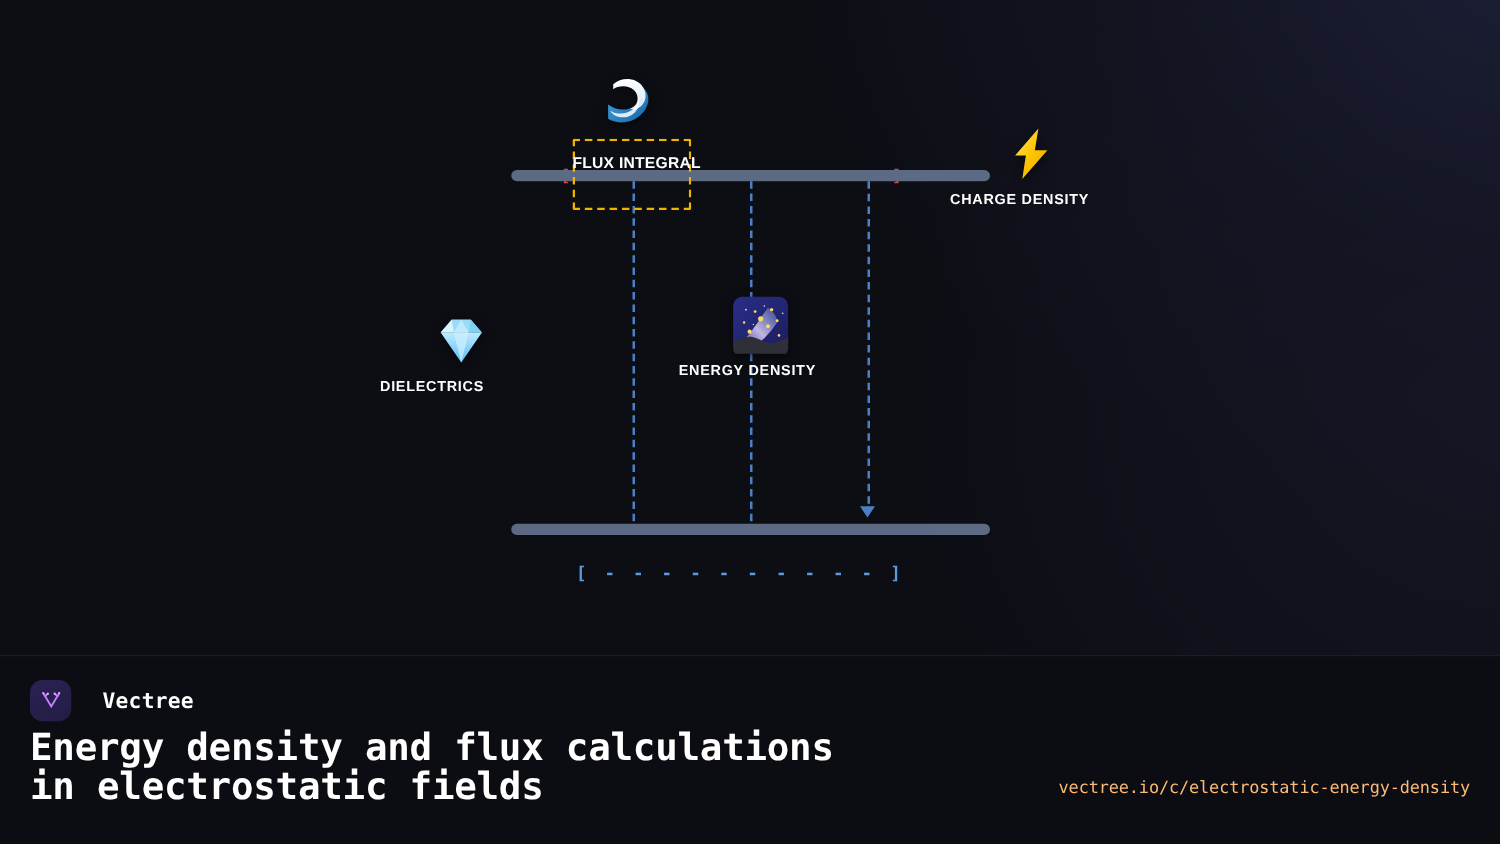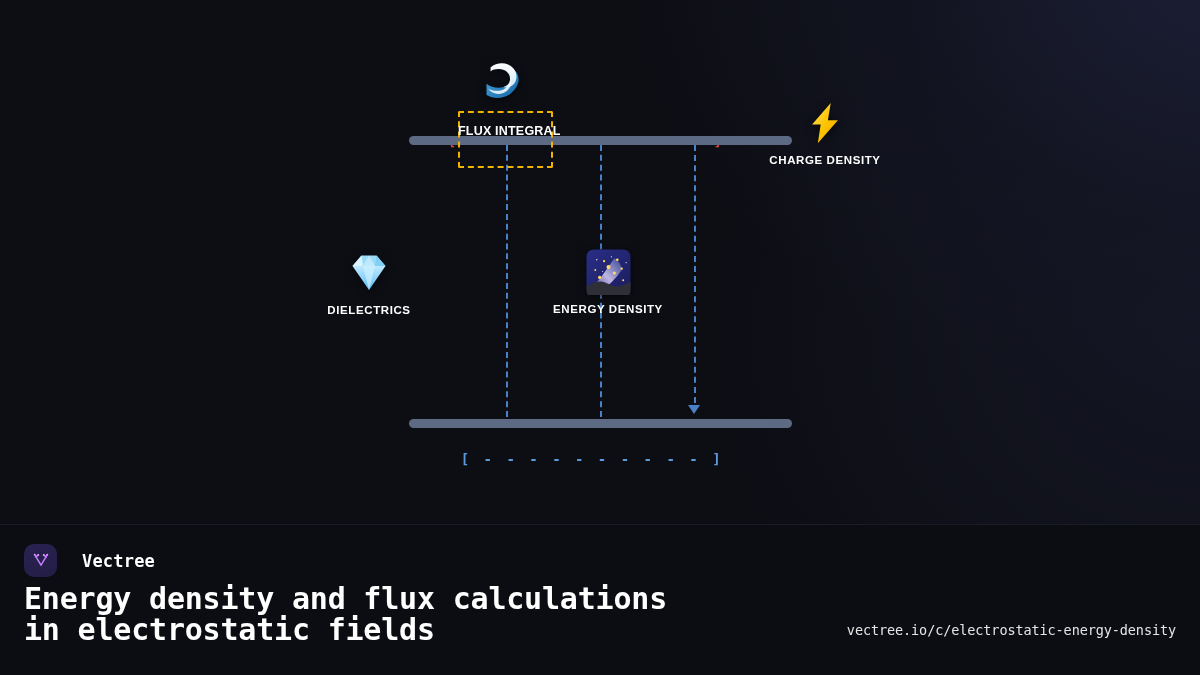--- a/index.html
+++ b/index.html
@@ -58,37 +58,37 @@
   }
 
   
   #selection-box{
     position:absolute; left:458px; top:111px; width:95px; height:57px;
     border:2px dashed #f0b400;
     border-radius:2px;
   }
 
   
-  .node{ position:absolute; text-align:center; }
+  .node{ position:absolute; text-align:left; }
   .node .glyph{
     font-size:44px; line-height:1;
     display:block;
     filter:drop-shadow(0 2px 4px rgba(0,0,0,.6));
   }
   .node .cap{
     display:block; margin-top:8px;
     font-size:11.5px; font-weight:700; color:#ffffff;
     letter-spacing:0.6px; white-space:nowrap;
   }
 
   #node-wave{ left:456px; top:56px; width:100px; }
 
   #node-charge{ left:760px; top:100px; width:130px; }
   #node-dielectrics{ left:304px; top:248px; width:130px; }
-  #node-energy{ left:543px; top:248px; width:130px; }
+  #node-energy{ left:543px; top:236px; width:130px; }
 
   
   .em{ display:block; margin:0 auto; }
 
   
   #footer{
     position:absolute; left:0; top:524px; width:1200px; height:151px;
     border-top:1px solid #1a1c26;
     background:#0c0d13;
   }
@@ -109,21 +109,21 @@
   #footer-title{
     position:absolute; left:24px; top:58px; width:840px;
     font-family:"DejaVu Sans Mono", monospace;
     font-size:30px; line-height:31px; font-weight:700;
     color:#ffffff; letter-spacing:-0.2px;
     white-space:pre-line;
   }
   #footer-url{
     position:absolute; right:24px; top:97px;
     font-family:"DejaVu Sans Mono", monospace;
-    font-size:13.5px; color:#e5e5e5; letter-spacing:-0.1px;
+    font-size:13.5px; color:#fdba74; letter-spacing:-0.1px;
   }
 </style>
 </head>
 <body>
 
 <div id="bg-glow"></div>
 
 <div id="canvas">
 
   <div id="charge-row">

